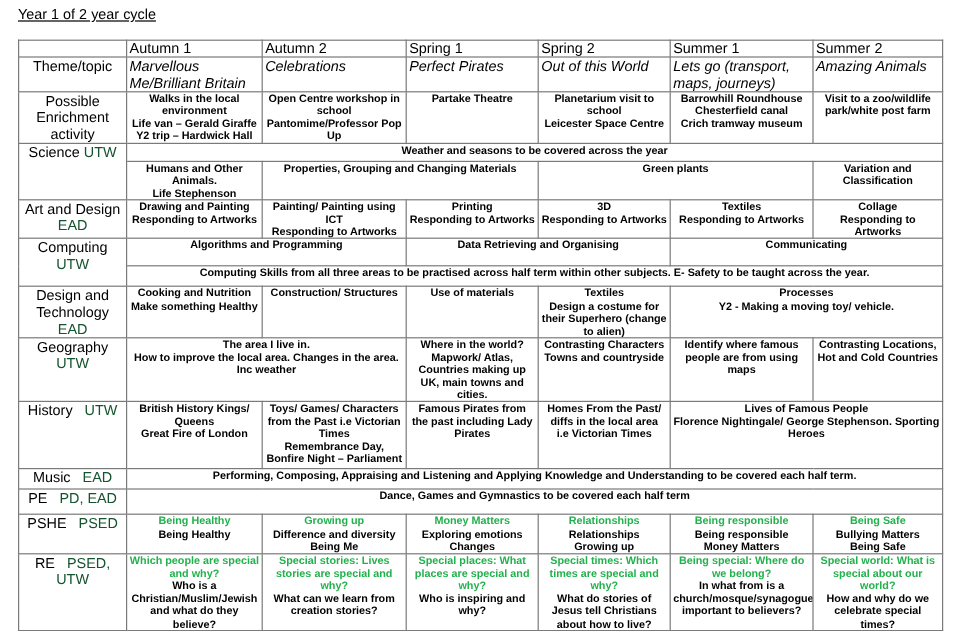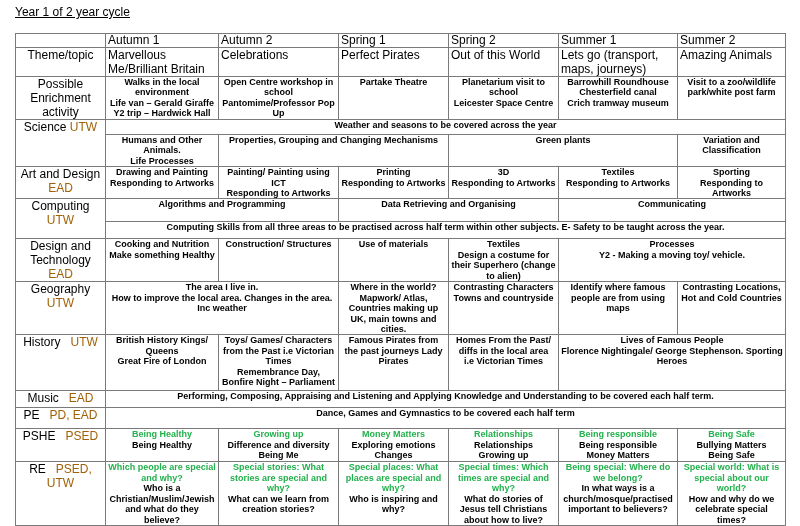--- a/index.html
+++ b/index.html
@@ -5,25 +5,25 @@
     html, body { margin: 0; padding: 0; background: #ffffff; }
     body { width: 800px; height: 526px; position: relative; overflow: hidden;
            font-family: "Liberation Sans", sans-serif; color: #000; }
     .title { position: absolute; left: 15px; top: 5px; font-size: 12px; text-decoration: underline; }
     table.grid { position: absolute; left: 15px; top: 33px; border-collapse: collapse; table-layout: fixed; width: 770px; }
     table.grid td { border: 1px solid #7a7a7a; vertical-align: top; padding: 0 2px; overflow: hidden; }
     col.c0 { width: 90px; } col.c1 { width: 113px; } col.c2 { width: 120px; } col.c3 { width: 110px; }
     col.c4 { width: 110px; } col.c5 { width: 119px; } col.c6 { width: 108px; }
     td.label { font-size: 12px; line-height: 14px; text-align: center; padding-left: 4px; }
     td.hdr { font-size: 12px; line-height: 13px; text-align: left; padding-left: 4px; }
-    td.theme { font-size: 12px; line-height: 14px; text-align: left; padding-left: 4px; }
+    td.theme { font-size: 12px; line-height: 14px; text-align: left; padding-left: 4px; font-style: italic; }
     td.cell { font-size: 9px; line-height: 10.4px; text-align: center; font-weight: bold; }
     .g { color: #22b14c; }
     .line { display: block; }
-    .tag { color: #a16207; }
+    .tag { color: #14532d; }
   </style>
 </head>
 <body>
 
 <div class="title">Year 1 of 2 year cycle</div>
 
 <table class="grid">
   <colgroup>
       <col class="c0">
       <col class="c1">
@@ -86,23 +86,23 @@
   <tr style="height:15px">
     <td class="label" rowspan="2">
       <span>Science</span>
       <span class="tag">UTW</span>
     </td>
     <td class="cell" colspan="6">Weather and seasons to be covered across the year</td>
   </tr>
   <tr style="height:32px">
     <td class="cell">
       <span class="line">Humans and Other Animals.</span>
-      <span class="line">Life Processes</span>
-    </td>
-    <td class="cell" colspan="2">Properties, Grouping and Changing Mechanisms</td>
+      <span class="line">Life Stephenson</span>
+    </td>
+    <td class="cell" colspan="2">Properties, Grouping and Changing Materials</td>
     <td class="cell" colspan="2">Green plants</td>
     <td class="cell">Variation and Classification</td>
   </tr>
 
   <tr style="height:29px">
     <td class="label">
       <span>Art and Design</span><br>
       <span class="tag">EAD</span>
     </td>
     <td class="cell">
@@ -119,21 +119,21 @@
     </td>
     <td class="cell">
       <span class="line">3D</span>
       <span class="line">Responding to Artworks</span>
     </td>
     <td class="cell">
       <span class="line">Textiles</span>
       <span class="line">Responding to Artworks</span>
     </td>
     <td class="cell">
-      <span class="line">Sporting</span>
+      <span class="line">Collage</span>
       <span class="line">Responding to Artworks</span>
     </td>
   </tr>
 
   <tr style="height:23px">
     <td class="label" rowspan="2">
       <span>Computing</span><br>
       <span class="tag">UTW</span>
     </td>
     <td class="cell" colspan="2">Algorithms and Programming</td>
@@ -194,21 +194,21 @@
     </td>
     <td class="cell">
       <span class="line">British History Kings/ Queens</span>
       <span class="line">Great Fire of London</span>
     </td>
     <td class="cell">
       <span class="line">Toys/ Games/ Characters from the Past i.e Victorian Times</span>
       <span class="line">Remembrance Day,</span>
       <span class="line">Bonfire Night – Parliament</span>
     </td>
-    <td class="cell">Famous Pirates from the past journeys Lady Pirates</td>
+    <td class="cell">Famous Pirates from the past including Lady Pirates</td>
     <td class="cell">
       <span class="line">Homes From the Past/ diffs in the local area</span>
       <span class="line">i.e Victorian Times</span>
     </td>
     <td class="cell" colspan="2">
       <span class="line">Lives of Famous People</span>
       <span class="line">Florence Nightingale/ George Stephenson. Sporting Heroes</span>
     </td>
   </tr>
 
@@ -267,34 +267,34 @@
   <tr style="height:62px">
     <td class="label">
       <span>RE</span>&nbsp;&nbsp;
       <span class="tag">PSED, UTW</span>
     </td>
     <td class="cell">
       <span class="line g">Which people are special and why?</span>
       <span class="line">Who is a Christian/Muslim/Jewish and what do they believe?</span>
     </td>
     <td class="cell">
-      <span class="line g">Special stories: What stories are special and why?</span>
+      <span class="line g">Special stories: Lives stories are special and why?</span>
       <span class="line">What can we learn from creation stories?</span>
     </td>
     <td class="cell">
       <span class="line g">Special places: What places are special and why?</span>
       <span class="line">Who is inspiring and why?</span>
     </td>
     <td class="cell">
       <span class="line g">Special times: Which times are special and why?</span>
       <span class="line">What do stories of Jesus tell Christians about how to live?</span>
     </td>
     <td class="cell">
       <span class="line g">Being special: Where do we belong?</span>
-      <span class="line">In what ways is a church/mosque/practised important to believers?</span>
+      <span class="line">In what from is a church/mosque/synagogue important to believers?</span>
     </td>
     <td class="cell">
       <span class="line g">Special world: What is special about our world?</span>
       <span class="line">How and why do we celebrate special times?</span>
     </td>
   </tr>
 </tbody>
   </table>
 
 </body></html>

